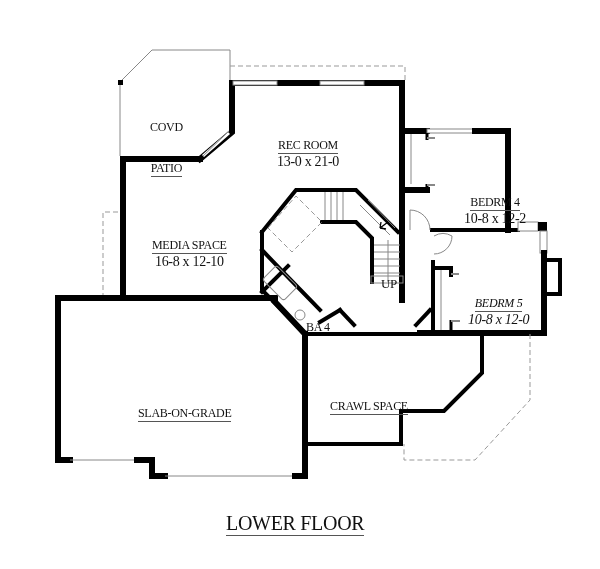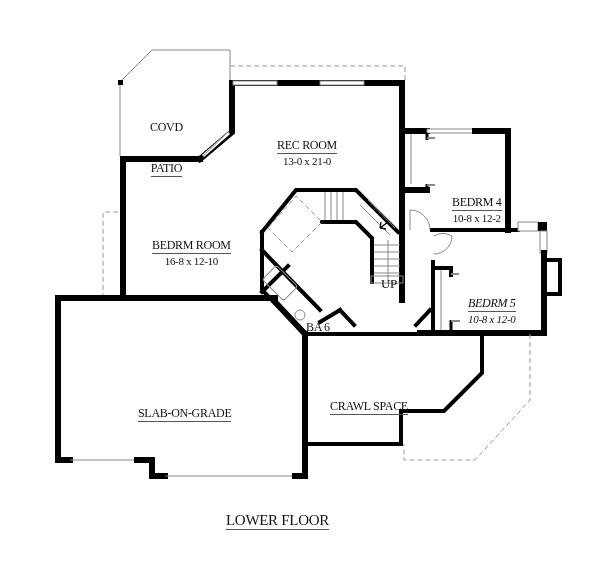--- a/index.html
+++ b/index.html
@@ -6,22 +6,22 @@
   body { width: 600px; height: 569px; position: relative; overflow: hidden; font-family: "Liberation Serif", "DejaVu Serif", serif; }
   svg.plan { position: absolute; left: 0; top: 0; width: 600px; height: 569px; }
   .wall { fill: none; stroke: #000; stroke-linecap: square; stroke-linejoin: miter; }
   .thick { stroke-width: 6; }
   .med { stroke-width: 4; }
   .thin { stroke-width: 1; stroke: #888; fill: none; }
   .dash { stroke: #999; stroke-width: 1; stroke-dasharray: 5 3; fill: none; }
   .win { fill: #fff; stroke: #888; stroke-width: 1; }
   .label { position: absolute; text-align: center; color: #111; font-size: 12px; line-height: 13px; letter-spacing: -0.3px; white-space: nowrap; }
   .label .name { display: inline-block; border-bottom: 1px solid #555; padding-bottom: 1px; margin-top: 27px; }
-  .label .dim { display: block; font-size: 11px; margin-top: 1px; }
-  .title { position: absolute; font-size: 15px; color: #111; border-bottom: 1.5px solid #555; letter-spacing: -0.3px; }
+  .label .dim { display: block; font-size: 14px; margin-top: 1px; }
+  .title { position: absolute; font-size: 20px; color: #111; border-bottom: 1.5px solid #555; letter-spacing: -0.3px; }
 </style>
 </head>
 <body>
 
 <svg class="plan" viewBox="0 0 600 569" xmlns="http://www.w3.org/2000/svg">
 
   <g>
     <polyline class="thin" points="120,156 120,82 152,50 230,50 230,82"></polyline>
     <rect x="118" y="80" width="5" height="5" fill="#000"></rect>
     <line class="thin" x1="123" y1="159" x2="200" y2="159"></line>
@@ -126,36 +126,36 @@
   <span class="name" style="border-bottom:none;">COVD</span><br>
   <span class="name">PATIO</span>
 </div>
 
 <div class="label" style="left:277px; top:112px;">
   <span class="name">REC ROOM</span>
   <span class="dim">13-0 x 21-0</span>
 </div>
 
 <div class="label" style="left:152px; top:212px;">
-  <span class="name">BEDRM ROOM</span>
+  <span class="name">MEDIA SPACE</span>
   <span class="dim">16-8 x 12-10</span>
 </div>
 
-<div class="label" style="left:452px; top:169px;">
+<div class="label" style="left:464px; top:169px;">
   <span class="name">BEDRM 4</span>
   <span class="dim">10-8 x 12-2</span>
 </div>
 
 <div class="label" style="left:468px; top:270px;font-style:italic;">
   <span class="name">BEDRM 5</span>
   <span class="dim">10-8 x 12-0</span>
 </div>
 
 <div class="label" style="left:306px; top:294px;">
-  <span class="name" style="border-bottom:none;">BA 6</span>
+  <span class="name" style="border-bottom:none;">BA 4</span>
 </div>
 
 <div class="label" style="left:138px; top:380px;">
   <span class="name">SLAB-ON-GRADE</span>
 </div>
 
 <div class="label" style="left:330px; top:373px;">
   <span class="name">CRAWL SPACE</span>
 </div>
 

